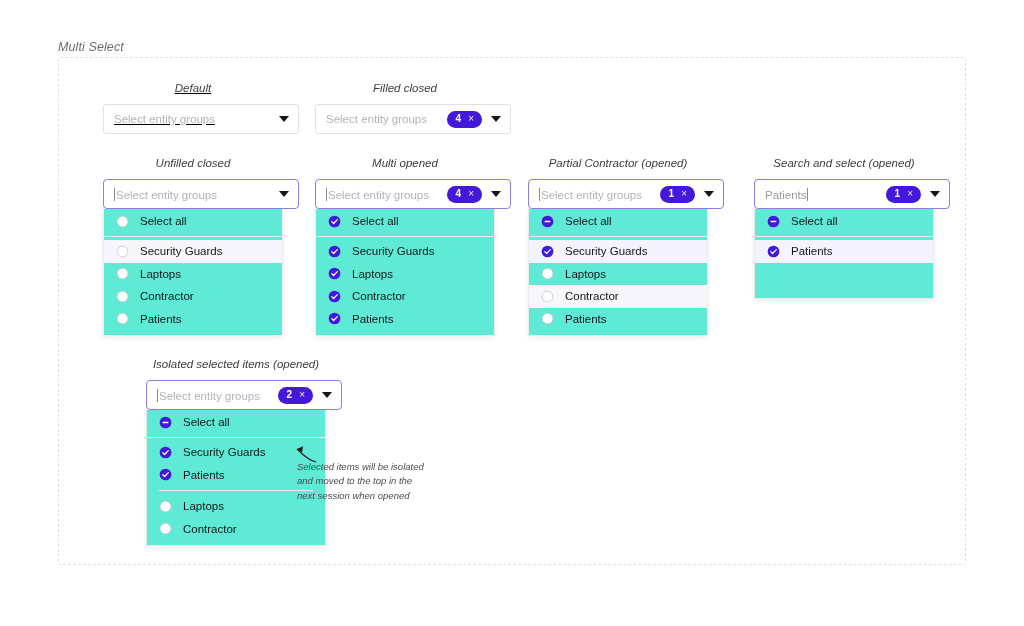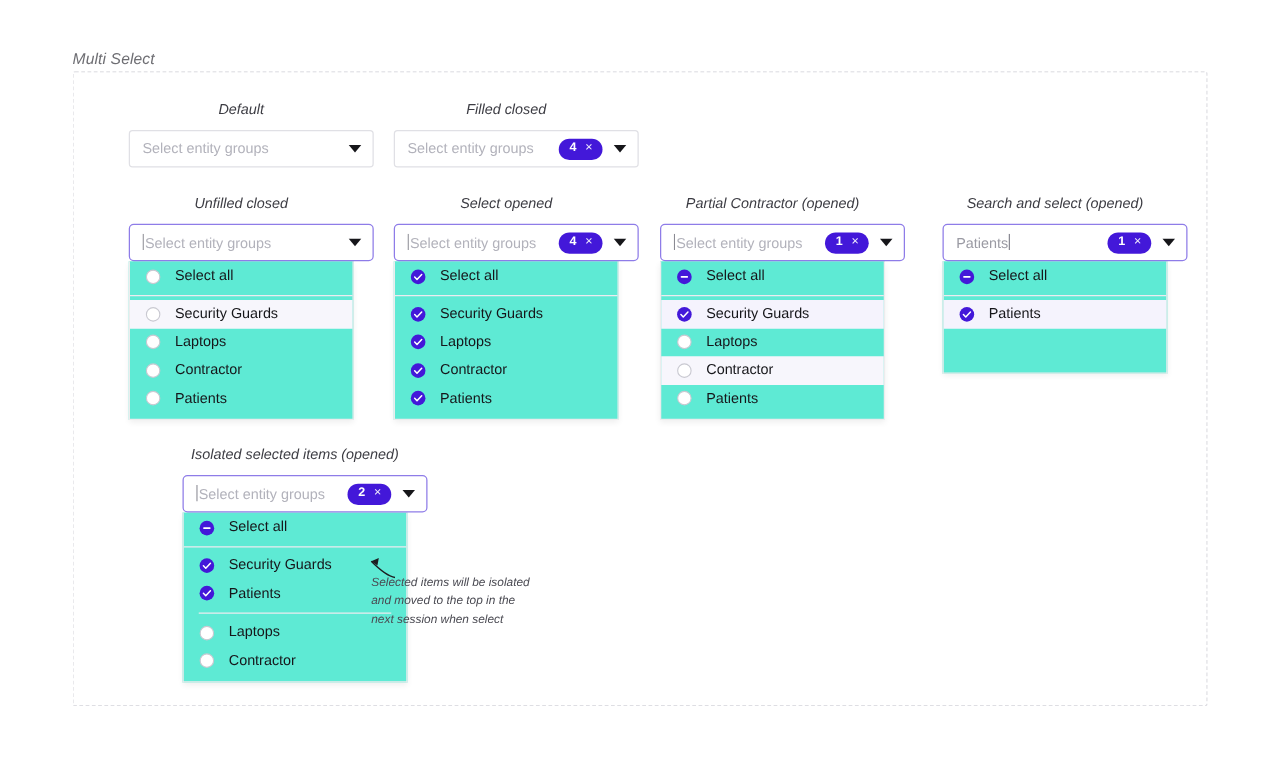--- a/index.html
+++ b/index.html
@@ -148,21 +148,21 @@
 </style>
 </head>
 <body>
 
 <div class="page">
 
   <div class="page-title">Multi Select</div>
 
   <div class="canvas"></div>
 
-  <div class="group" style="left:103px; top:82px;">
+  <div class="group" style="left:103px; top:82px;text-decoration:underline;">
     <div class="group-label">Default</div>
     <div class="control">
       <span class="ph">Select entity groups</span>
       <span class="caret-down"></span>
     </div>
   </div>
 
   <div class="group" style="left:315px; top:82px;">
     <div class="group-label">Filled closed</div>
     <div class="control">
@@ -210,21 +210,21 @@
         <div class="opt">
           <svg class="ck" viewBox="0 0 16 16">
             <circle cx="8" cy="8" r="6.6" fill="#fff" stroke="#c9c9d1" stroke-width="1.1"></circle>
           </svg>
           <span class="lbl">Patients</span>
         </div>
       </div>
   </div>
 
   <div class="group" style="left:315px; top:157px;">
-    <div class="group-label">Select opened</div>
+    <div class="group-label">Multi opened</div>
     <div class="control focused">
       <span class="ph"><span class="caret lead"></span><span>Select entity groups</span></span>
       <span class="badge">
         <span>4</span>
         <span class="bx">×</span>
       </span>
       <span class="caret-down"></span>
     </div>
     <div class="panel">
         <div class="opt first">
@@ -389,15 +389,15 @@
           </svg>
           <span class="lbl">Contractor</span>
         </div>
       </div>
   </div>
 
   <svg class="arrow" style="left:288px; top:444px;" width="30" height="20" viewBox="0 0 30 20">
     <path d="M28,18 C22,17 16,12 9,5" stroke="#1d1d20" stroke-width="1.1" fill="none"></path>
     <path d="M9,5 L15.5,6.2 L11.2,10.6 Z" fill="#1d1d20" transform="rotate(-34 9 5)"></path>
   </svg>
-  <div class="anno" style="left:297px; top:460px;">Selected items will be isolated and moved to the top in the next session when select</div>
+  <div class="anno" style="left:297px; top:460px;">Selected items will be isolated and moved to the top in the next session when opened</div>
 
 </div>
 
 </body></html>

